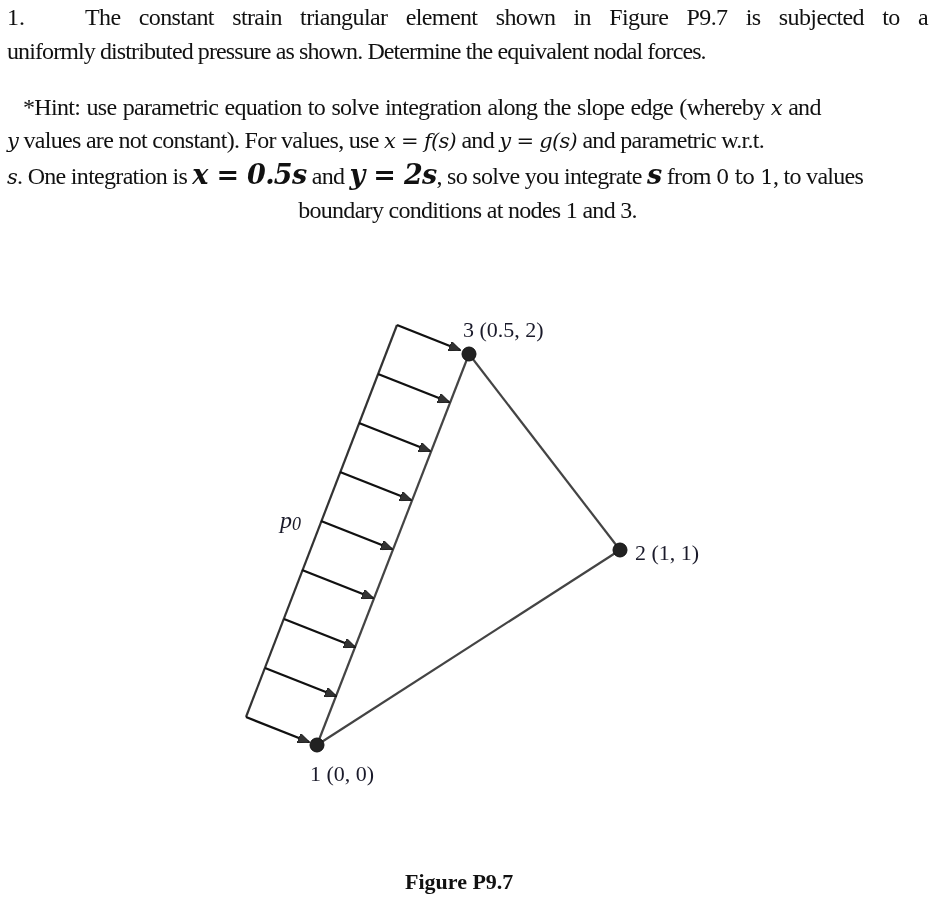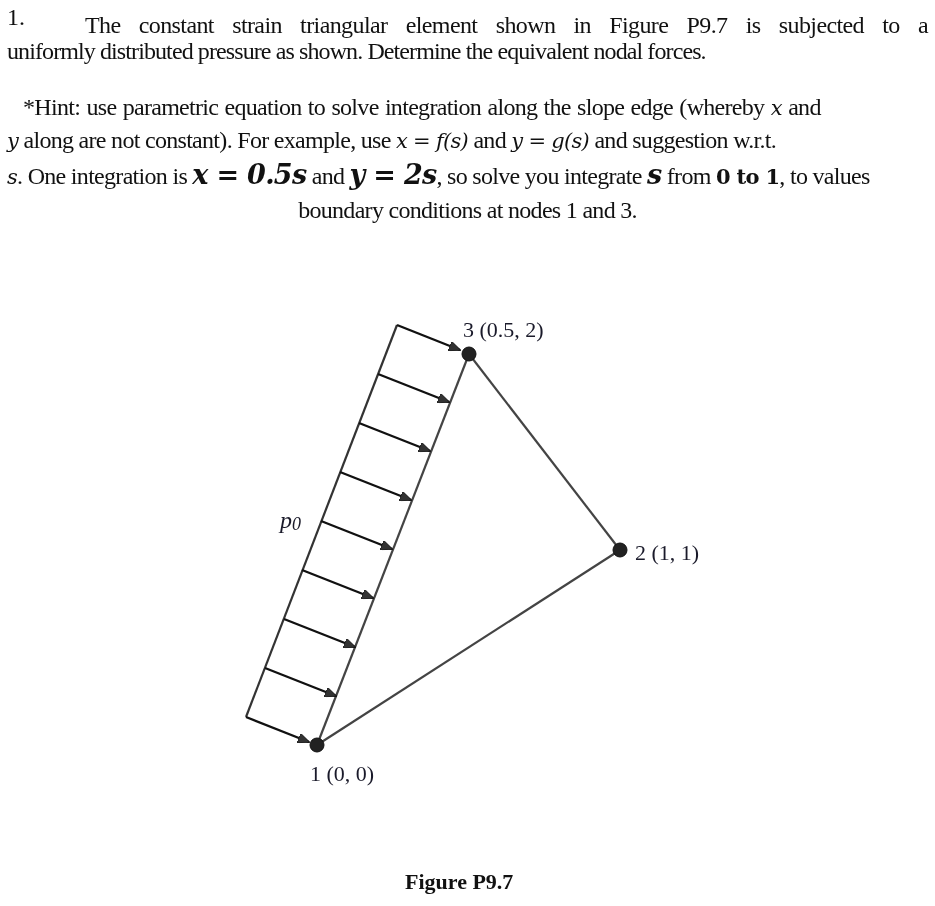--- a/index.html
+++ b/index.html
@@ -1,24 +1,24 @@
 <!DOCTYPE html>
 <html><head>
 <meta charset="utf-8">
 <style>
   html, body { margin: 0; padding: 0; background: #ffffff; }
   body { width: 935px; height: 906px; position: relative; overflow: hidden;
          font-family: "Liberation Serif", serif; color: #111111; }
   .line { position: absolute; left: 7px; width: 921px; white-space: nowrap;
           font-size: 24px; line-height: 30px; transform-origin: left top; }
-  .just { text-align: justify; text-align-last: justify; white-space: normal; margin-top: 8px; }
+  .just { text-align: justify; text-align-last: justify; white-space: normal; }
   .num { position: absolute; left: 7px; font-size: 24px; line-height: 30px; }
   .m-it { font-family: "DejaVu Serif", serif; font-style: italic; font-size: 21px; }
   .m-bi { font-family: "DejaVu Serif", serif; font-style: italic; font-weight: bold; font-size: 27px; }
-  .m-b  { font-family: "DejaVu Serif", serif; font-weight: bold; font-size: 21px; }
+  .m-b  { font-family: "DejaVu Serif", serif; font-weight: normal; font-size: 21px; }
   svg#figure { position: absolute; left: 0; top: 0; }
   .fig-label { font-family: "Liberation Serif", serif; font-size: 22px; fill: #1a1a2a; }
   .p0 { font-family: "Liberation Serif", serif; font-style: italic; font-size: 24px; fill: #1a1a2a; }
   .p0sub { font-family: "Liberation Serif", serif; font-size: 18px; fill: #1a1a2a; }
   .caption { position: absolute; left: 405px; top: 869px; font-size: 22px; font-weight: bold; }
 </style>
 </head>
 <body>
 
 <div class="num" style="top:2px;">1.</div>
@@ -26,21 +26,21 @@
   <div class="just" style="word-spacing:2px; letter-spacing:-0.6px;">The constant strain triangular element shown in Figure P9.7 is subjected to a</div>
 </div>
 <div class="line" style="top:36px; letter-spacing:-0.9px;">uniformly distributed pressure as shown. Determine the equivalent nodal forces.</div>
 
 <div class="line" style="top:92px; letter-spacing:-0.7px; word-spacing:1px;margin-left:16px;">
   <span>*Hint: use parametric equation to solve integration along the slope edge (whereby</span>
   <span class="m-it">x</span>
   <span>and</span>
 </div>
 <div class="line" style="top:125px; letter-spacing:-0.7px;">
-  <span class="m-it">y</span><span> along are not constant). For example, use </span><span class="m-it">x = f(s)</span><span> and </span><span class="m-it">y = g(s)</span><span> and suggestion w.r.t.</span>
+  <span class="m-it">y</span><span> values are not constant). For values, use </span><span class="m-it">x = f(s)</span><span> and </span><span class="m-it">y = g(s)</span><span> and parametric w.r.t.</span>
 </div>
 <div class="line" style="top:160px; letter-spacing:-0.7px;">
   <span class="m-it">s</span><span>. One integration is </span><span class="m-bi">x = 0.5s</span><span> and </span><span class="m-bi">y = 2s</span><span>, so solve you integrate </span><span class="m-bi">s</span><span> from </span><span class="m-b">0 to 1</span><span>, to values</span>
 </div>
 <div class="line" style="top:195px; letter-spacing:-0.7px;text-align:center;">boundary conditions at nodes 1 and 3.</div>
 
 <svg id="figure" width="935" height="906" viewBox="0 0 935 906">
   <defs>
     <marker id="arrowhead" markerWidth="12" markerHeight="10" refX="11" refY="5" orient="auto" markerUnits="userSpaceOnUse">
       <path d="M0,0 L12,5 L0,10 Z" fill="#333333" stroke="#111" stroke-width="0.8"></path>

